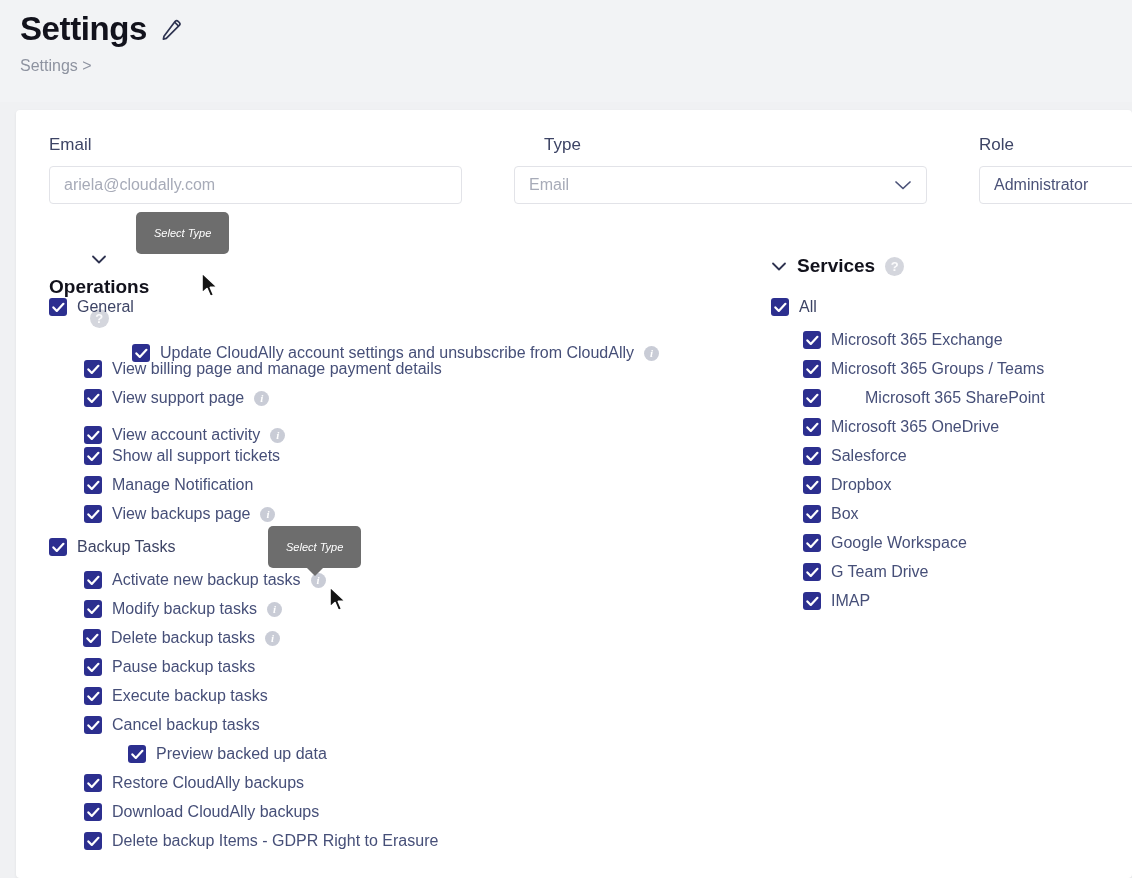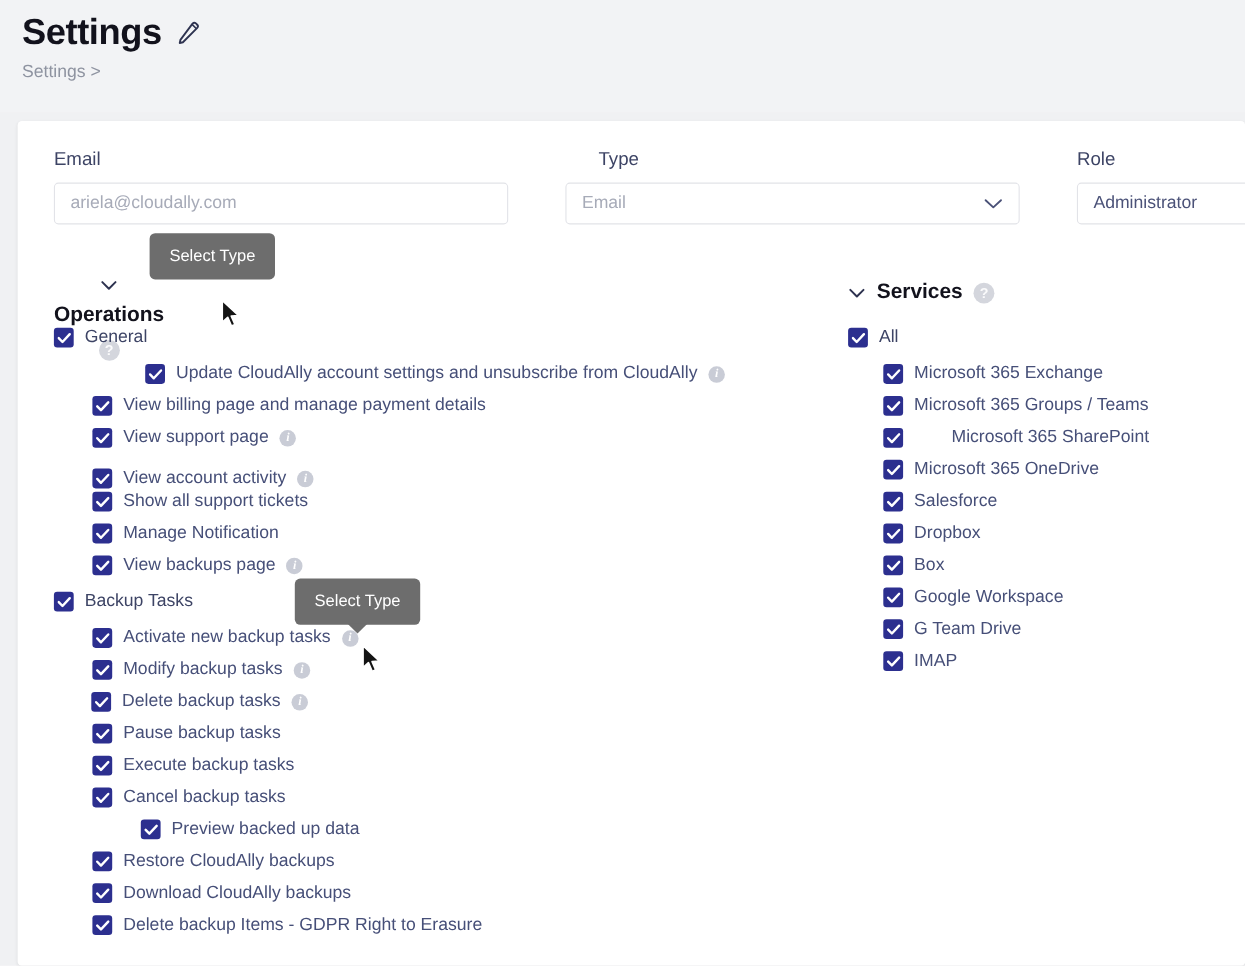--- a/index.html
+++ b/index.html
@@ -182,25 +182,26 @@
     font-family: "Liberation Serif", serif;
     cursor: pointer;
   }
 
   
   .tooltip {
     position: absolute;
     background: #6d6d6d;
     color: #ffffff;
     border-radius: 5px;
-    font-size: 15px;
+    font-size: 11px;
     line-height: 20px;
     padding: 11px 18px;
     white-space: nowrap;
     z-index: 40;
+    font-style: italic;
   }
 
   .tooltip .tail {
     position: absolute;
     bottom: -8px;
     left: 50%;
     margin-left: -9px;
     width: 0; height: 0;
     border-left: 9px solid transparent;
     border-right: 9px solid transparent;
@@ -279,21 +280,21 @@
 
 <div id="rows-mount">
     <div class="check-row" style="left: 49px; top: 296px;">
       <span class="cb">
         <svg width="13" height="11" viewBox="0 0 13 11">
           <path d="M1.4 5.4 L4.8 8.9 L11.4 1.8" fill="none" stroke="#ffffff" stroke-width="2.2" stroke-linecap="round" stroke-linejoin="round"></path>
         </svg>
       </span>
       <span class="check-label group">General</span>
     </div>
-    <div class="check-row" style="left: 84px; top: 329px; padding-left: 48px;">
+    <div class="check-row" style="left: 84px; top: 342px; padding-left: 48px;">
       <span class="cb">
         <svg width="13" height="11" viewBox="0 0 13 11">
           <path d="M1.4 5.4 L4.8 8.9 L11.4 1.8" fill="none" stroke="#ffffff" stroke-width="2.2" stroke-linecap="round" stroke-linejoin="round"></path>
         </svg>
       </span>
       <span class="check-label">Update CloudAlly account settings and unsubscribe from CloudAlly</span>
       <span class="info-dot">i</span>
     </div>
     <div class="check-row" style="left: 84px; top: 358px;">
       <span class="cb">

